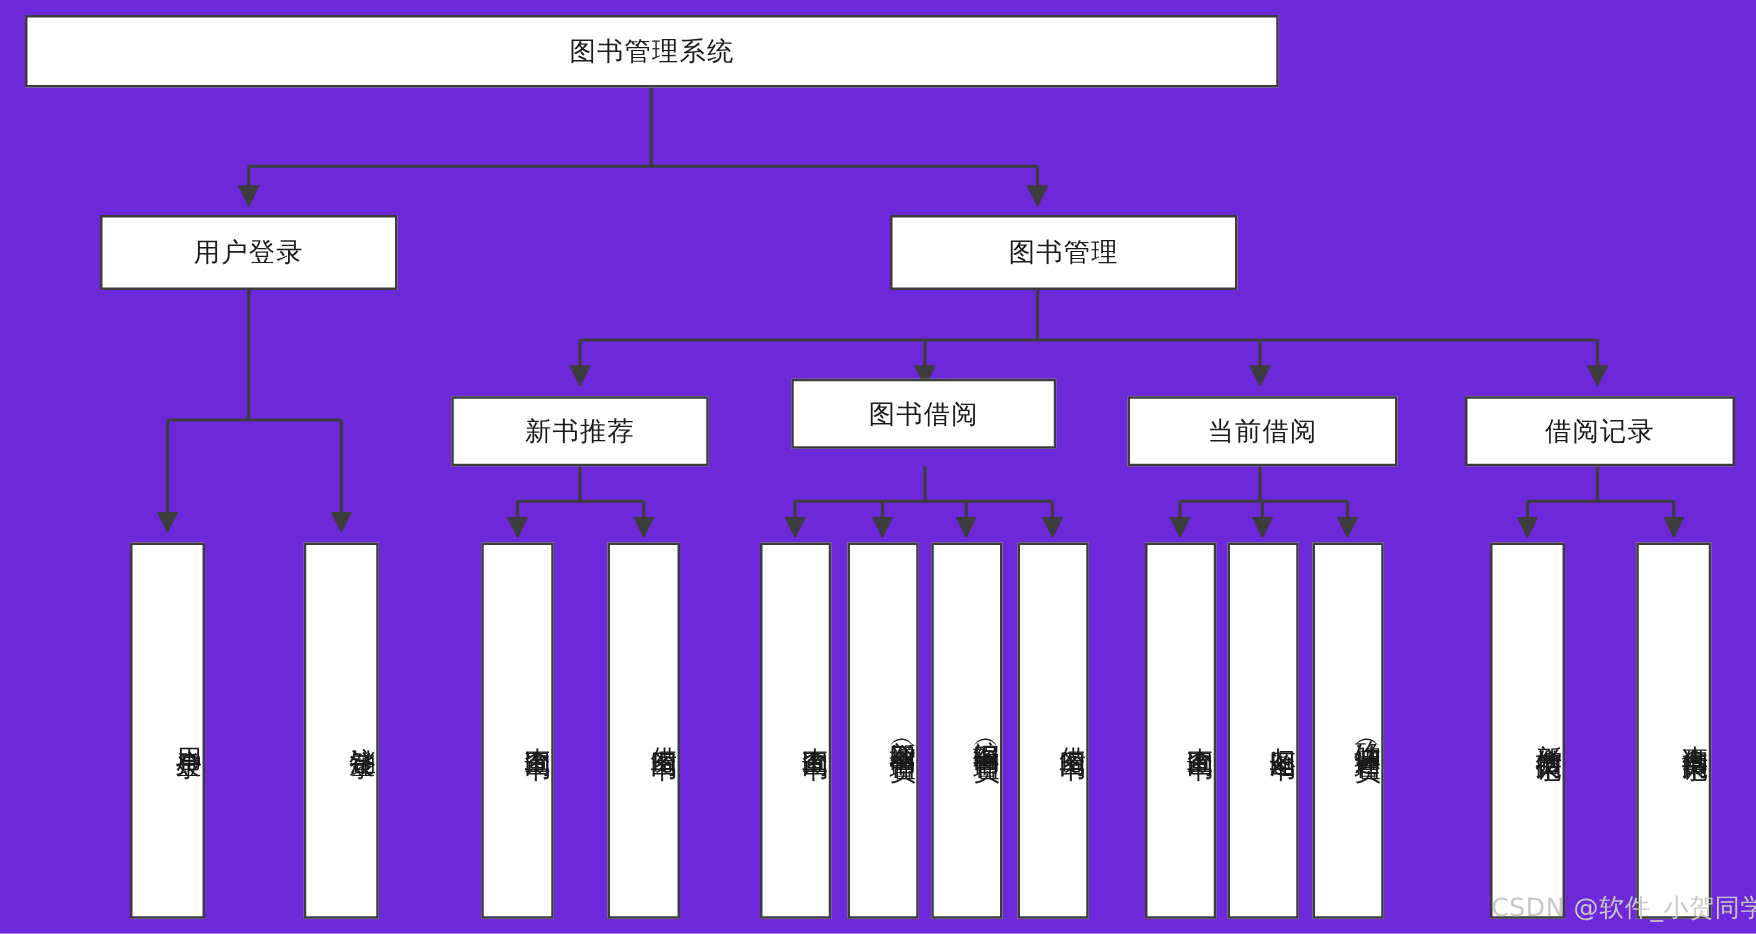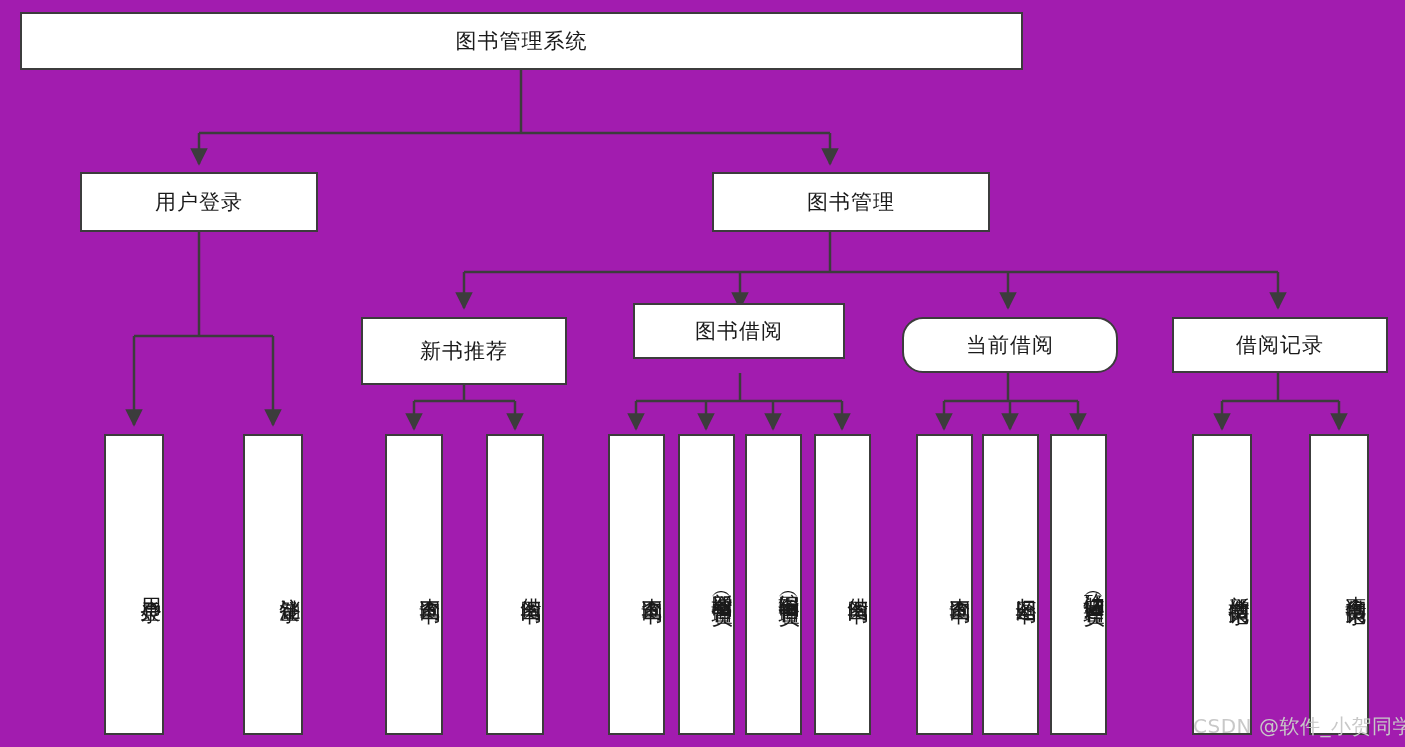--- a/index.html
+++ b/index.html
@@ -7,21 +7,21 @@
     padding: 0;
     background: #ffffff;
   }
   body {
     font-family: "DejaVu Sans", "Liberation Sans", sans-serif;
   }
   #canvas {
     position: relative;
     width: 1405px;
     height: 747px;
-    background: #a21caf;
+    background: #6d28d9;
     overflow: hidden;
   }
   #svg-layer {
     position: absolute;
     left: 0;
     top: 0;
     width: 1405px;
     height: 747px;
   }
   .node {
@@ -124,27 +124,27 @@
     <span>图书管理系统</span>
   </div>
 
   <div class="node horiz" style="left:80px; top:172px; width:238px; height:60px;">
     <span>用户登录</span>
   </div>
   <div class="node horiz" style="left:712px; top:172px; width:278px; height:60px;">
     <span>图书管理</span>
   </div>
 
-  <div class="node horiz" style="left:361px; top:317px; width:206px; height:68px;">
+  <div class="node horiz" style="left:361px; top:317px; width:206px; height:56px;">
     <span>新书推荐</span>
   </div>
   <div class="node horiz" style="left:633px; top:303px; width:212px; height:56px;">
     <span>图书借阅</span>
   </div>
-  <div class="node horiz" style="left:902px; top:317px; width:216px; height:56px;border-radius:21px;">
+  <div class="node horiz" style="left:902px; top:317px; width:216px; height:56px;">
     <span>当前借阅</span>
   </div>
   <div class="node horiz" style="left:1172px; top:317px; width:216px; height:56px;">
     <span>借阅记录</span>
   </div>
 
   <div class="node vert" style="left:104px; top:434px; width:60px; height:301px;">
     <span>用户登录</span>
   </div>
   <div class="node vert" style="left:243px; top:434px; width:60px; height:301px;">

